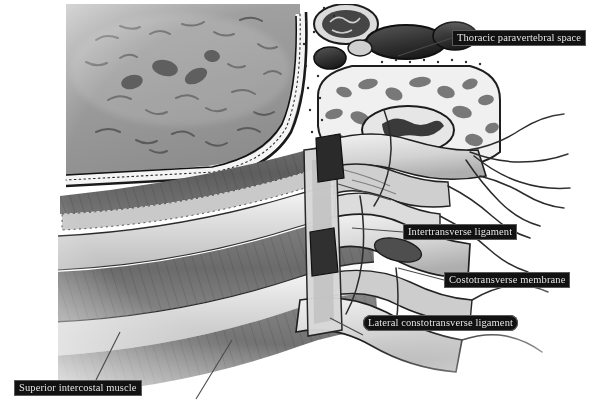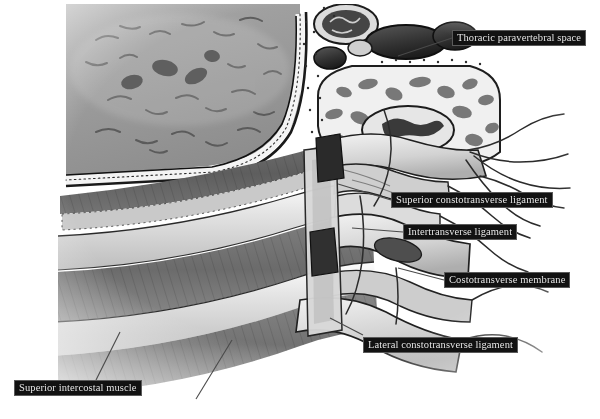--- a/index.html
+++ b/index.html
@@ -309,19 +309,18 @@
         <line x1="391" y1="200" x2="338" y2="184"></line>
         <line x1="403" y1="232" x2="352" y2="228"></line>
         <line x1="444" y1="280" x2="398" y2="268"></line>
         <line x1="363" y1="335" x2="330" y2="318"></line>
         <line x1="96" y1="380" x2="120" y2="332"></line>
         <line x1="196" y1="399" x2="232" y2="340"></line>
       </g>
   </svg>
 
   <div class="lbl" style="left: 452px; top: 30px;">Thoracic paravertebral space</div>
-  <div class="lbl" style="left: 391px; top: 192px;">Superior constotransverse ligament</div>
   <div class="lbl" style="left: 403px; top: 224px;">Intertransverse ligament</div>
   <div class="lbl" style="left: 444px; top: 272px;">Costotransverse membrane</div>
-  <div class="lbl" style="left: 363px; top: 337px;">Lateral constotransverse ligament</div>
+  <div class="lbl" style="left: 363px; top: 315px; border-radius: 8px;">Lateral constotransverse ligament</div>
   <div class="lbl" style="left: 14px; top: 380px;">Superior intercostal muscle</div>
 
 </div>
 
 </body></html>

